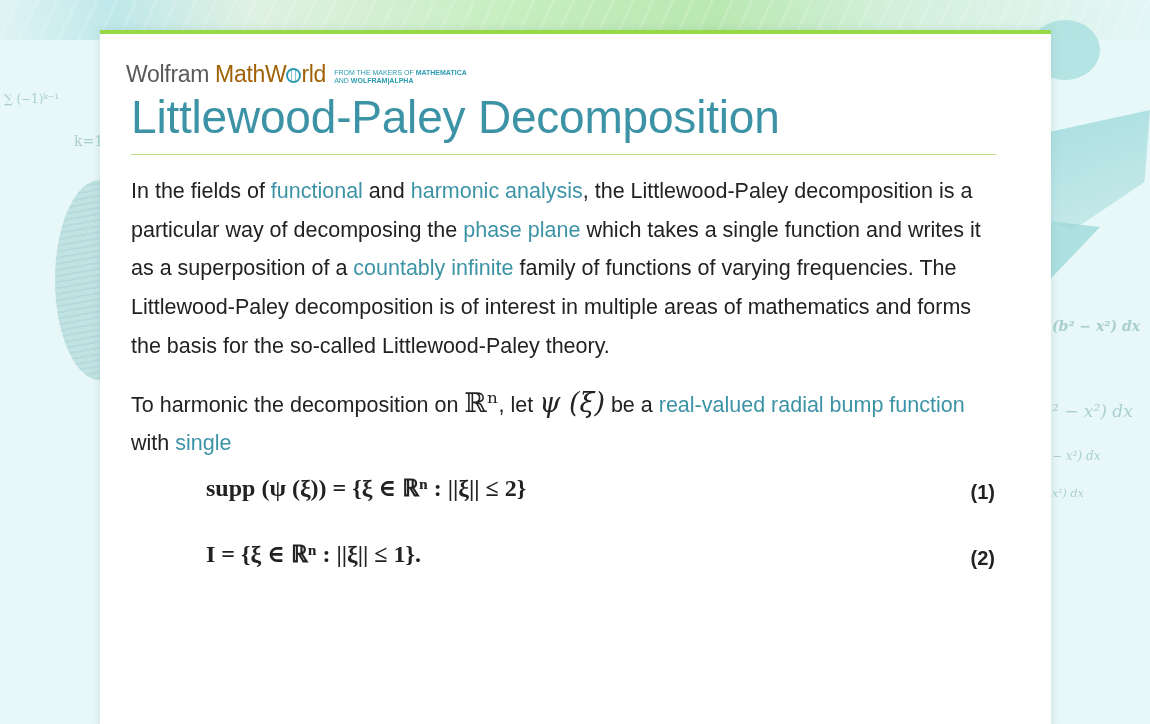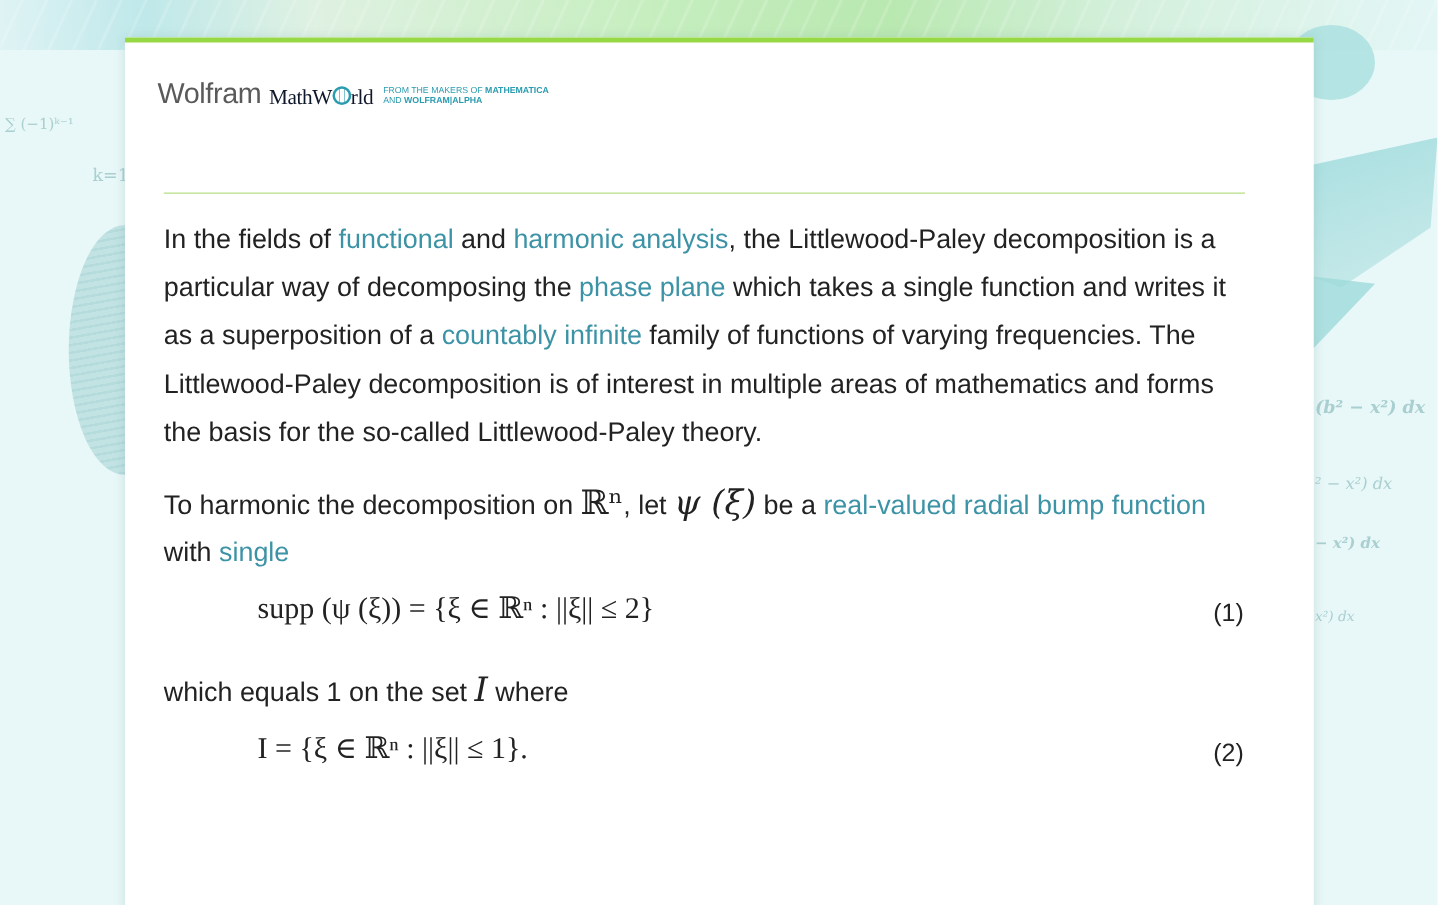--- a/index.html
+++ b/index.html
@@ -45,40 +45,40 @@
     .bg-formula {
       position: absolute;
       font-family: "DejaVu Serif", serif;
       font-style: italic;
       color: #a9cfd0;
       white-space: nowrap;
     }
     .bg-formula.f1 { left: 4px; top: 92px; font-size: 12px; font-style: normal; }
     .bg-formula.f1b { left: 74px; top: 133px; font-size: 14px; font-style: normal; }
     .bg-formula.f2 { left: 1052px; top: 318px; font-size: 14px; font-weight: bold; }
-    .bg-formula.f3 { left: 1052px; top: 380px; font-size: 13px; }
-    .bg-formula.f4 { left: 1052px; top: 427px; font-size: 12px; font-weight: bold; }
+    .bg-formula.f3 { left: 1052px; top: 401px; font-size: 17px; }
+    .bg-formula.f4 { left: 1052px; top: 449px; font-size: 12px; }
     .bg-formula.f5 { left: 1052px; top: 487px; font-size: 11px; }
 
     
     .card {
       position: absolute; left: 100px; top: 30px; width: 951px; height: 700px;
       background: #ffffff;
       border-top: 4px solid #97d944;
       box-shadow: 0 0 8px rgba(120,160,160,0.25);
     }
     .logo {
       position: absolute; left: 26px; top: 26px; height: 28px;
       display: flex; align-items: flex-end; gap: 6px;
     }
     .logo-wolfram {
       font-size: 23px; color: #5a5a5a; letter-spacing: -0.3px;
     }
     .logo-mathworld {
-      font-size: 17px; color: #0f172a; letter-spacing: -0.3px; font-family: Liberation Serif, serif;
+      font-size: 23px; color: #a16207; letter-spacing: -0.3px;
     }
     .logo-globe {
       display: inline-block; width: 15px; height: 15px; border: 2px solid #2b9cb0;
       border-radius: 50%; margin: 0 0px -1px 0px;
       background: repeating-linear-gradient(90deg, transparent 0 3px, rgba(43,156,176,0.6) 3px 4px);
       vertical-align: baseline;
     }
     .logo-tag {
       font-size: 7px; line-height: 8px; color: #2b9cb0; margin-bottom: 3px; margin-left: 2px;
       text-transform: uppercase;
@@ -98,21 +98,21 @@
     .content {
       position: absolute; left: 31px; top: 138px; width: 870px;
       font-size: 21.5px; color: #222222; line-height: 38.7px;
     }
     .content p { margin-bottom: 18px; }
     .content a { color: #3d93a6; text-decoration: none; }
     .math { font-family: "DejaVu Serif", "Liberation Serif", serif; font-style: italic; font-size: 27px; text-align: center; }
     .bb { font-family: "DejaVu Serif", serif; font-style: normal; }
 
     .equation {
-      position: relative; height: 60px; margin: -4px 0 10px 0;
+      position: relative; height: 60px; margin: -4px 0 10px 0; font-weight: bold;
     }
     .equation .eq-body {
       position: absolute; left: 75px; top: 4px;
       font-family: "Liberation Serif", "DejaVu Serif", serif; font-size: 24px; color: #222;
     }
     .equation .eq-num {
       position: absolute; right: 6px; top: 8px; font-size: 20px; color: #222;
     }
     .p-tight { margin-bottom: 6px !important; }
   </style>
@@ -136,40 +136,38 @@
 
   <a class="logo">
     <span class="logo-wolfram">Wolfram</span>
     <span class="logo-mathworld"><span>MathW</span><span class="logo-globe"></span><span>rld</span></span>
     <span class="logo-tag">
       <span>FROM THE MAKERS OF </span><b>MATHEMATICA</b><br>
       <span>AND </span><b>WOLFRAM|ALPHA</b>
     </span>
   </a>
 
+  <h1 class="page-title">Littlewood-Paley Decomposition</h1>
   <div class="title-rule"></div>
 
   <div class="content">
 
     <p>
       <span>In the fields of </span><a>functional</a><span> and </span><a>harmonic analysis</a><span>, the Littlewood-Paley decomposition is a particular way of decomposing the </span><a>phase plane</a><span> which takes a single function and writes it as a superposition of a </span><a>countably infinite</a><span> family of functions of varying frequencies. The Littlewood-Paley decomposition is of interest in multiple areas of mathematics and forms the basis for the so-called Littlewood-Paley theory.</span>
     </p>
 
     <p class="p-tight">
       <span>To harmonic the decomposition on </span><span class="math bb">ℝⁿ</span><span>, let </span><span class="math">ψ (ξ)</span><span> be a </span><a>real-valued radial bump function</a><span> with </span><a>single</a>
     </p>
 
     <div class="equation">
       <span class="eq-body">supp (ψ (ξ)) = {ξ ∈ ℝⁿ : ||ξ|| ≤ 2}</span>
       <span class="eq-num">(1)</span>
     </div>
 
-    <p class="p-tight">
-      <span>which equals 1 on the set </span><span class="math">I</span><span> where</span>
-    </p>
 
     <div class="equation">
       <span class="eq-body">I = {ξ ∈ ℝⁿ : ||ξ|| ≤ 1}.</span>
       <span class="eq-num">(2)</span>
     </div>
 
 
   </div>
 </div>
 

